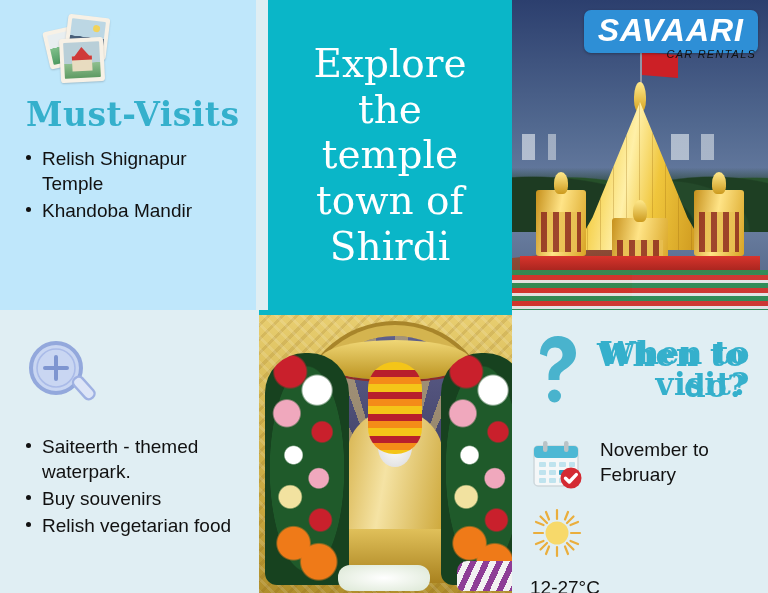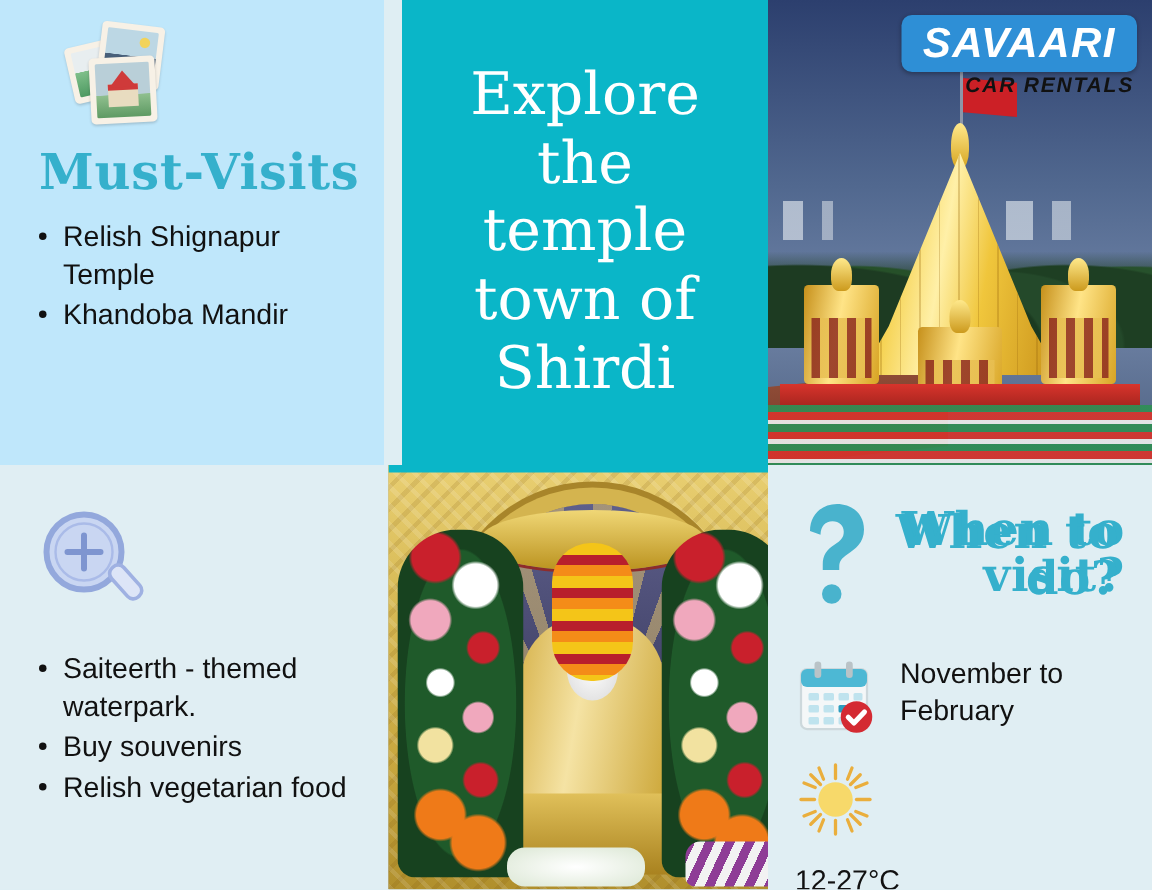--- a/index.html
+++ b/index.html
@@ -160,32 +160,32 @@
   }
   .logo-box {
     position:absolute; right:10px; top:10px;
     background:#2e8fd6;
     border-radius:7px;
     padding:4px 14px 5px;
     box-shadow:0 1px 3px rgba(0,0,0,.3);
   }
   .logo-text {
     color:#fff;
-    font-size:28px;
+    font-size:32px;
     font-weight:700;
     font-style:italic;
     letter-spacing:1px;
     line-height:1.05;
     font-family:"Liberation Sans", sans-serif;
   }
   .logo-sub {
     position:absolute; right:12px; top:48px;
     color:#111;
-    font-size:14px;
-    font-weight:700;
+    font-size:11px;
+    font-weight:400;
     font-style:italic;
     letter-spacing:1.2px;
   }
 
   
   .mag-icon { position:absolute; left:24px; top:338px; width:78px; height:74px; }
   .what-head {
     position:absolute; right:22px; top:340px;
     width:190px; text-align:right;
     font-size:31px;

